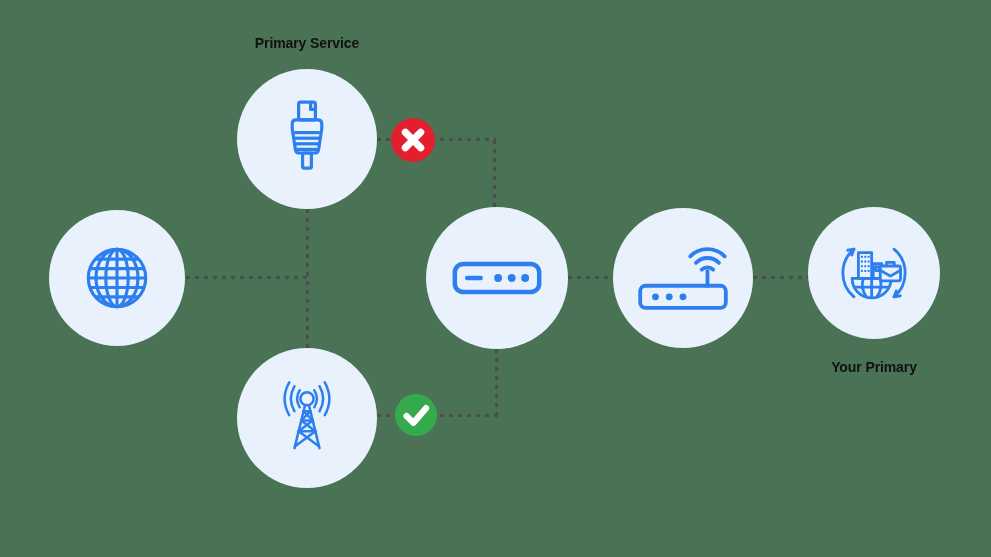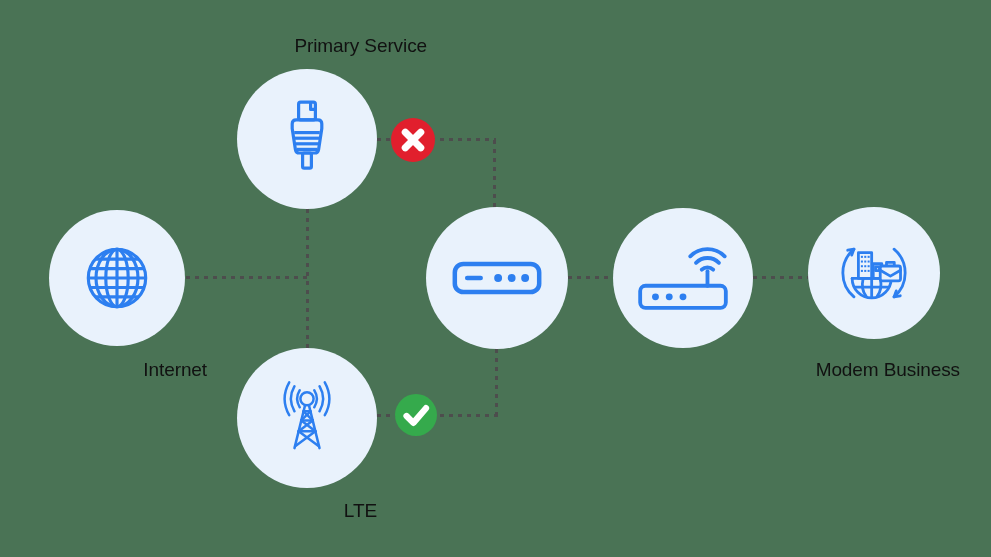--- a/index.html
+++ b/index.html
@@ -6,22 +6,22 @@
     --background:#4a7355; --node-fill:#e9f2fc; --icon-stroke:#2d7ff0;
     --connector:#4d4d4d; --label-text:#111111; --error-red:#e11f2d;
     --success-green:#35aa4c; --badge-glyph:#ffffff;
   }
   *{box-sizing:border-box;margin:0;padding:0}
   html,body{width:991px;height:557px;overflow:hidden}
   body{font-family:"Liberation Sans","DejaVu Sans",sans-serif;background:var(--background)}
   .canvas{position:relative;width:991px;height:557px;background:var(--background)}
   .node-circle{position:absolute;border-radius:50%;background:var(--node-fill);
     display:flex;align-items:center;justify-content:center;color:var(--icon-stroke)}
-  .label{position:absolute;color:var(--label-text);font-weight:400;font-size:19px;
-    line-height:1.18;text-align:right;letter-spacing:-0.1px}
+  .label{position:absolute;color:var(--label-text);font-weight:700;font-size:14px;
+    line-height:1.18;text-align:center;letter-spacing:-0.1px}
   .conn-h{position:absolute;height:3px;
     background:repeating-linear-gradient(90deg,var(--connector) 0 4px,transparent 4px 9px)}
   .conn-v{position:absolute;width:3px;
     background:repeating-linear-gradient(180deg,var(--connector) 0 4px,transparent 4px 9px)}
   .badge{position:absolute;border-radius:50%;display:flex;align-items:center;justify-content:center;z-index:5}
   .badge.error{background:var(--error-red)}
   .badge.success{background:var(--success-green)}
   svg{display:block}
 </style>
 </head>
@@ -46,21 +46,20 @@
         <ellipse cx="50" cy="50" rx="30" ry="41"></ellipse>
         <line x1="50" y1="9" x2="50" y2="91"></line>
         <line x1="19.5" y1="23" x2="80.5" y2="23"></line>
         <line x1="11.5" y1="36.5" x2="88.5" y2="36.5"></line>
         <line x1="9" y1="50" x2="91" y2="50"></line>
         <line x1="11.5" y1="63.5" x2="88.5" y2="63.5"></line>
         <line x1="19.5" y1="77" x2="80.5" y2="77"></line>
       </svg>
     </span>
   </div>
-  <div class="label" style="left:27px;top:359px;width:180px">Internet</div>
 
   <div class="label" style="left:187px;top:35px;width:240px">Primary Service</div>
   <div class="node-circle" style="left:237px;top:69px;width:140px;height:140px">
     <span>
       <svg viewBox="0 0 45 100" width="36" height="80" fill="none" stroke="currentColor" stroke-width="4" stroke-linejoin="round">
         <rect x="12" y="4" width="21" height="22" rx="2.5"></rect>
         <path d="M27 4 v9 h6"></path>
         <path d="M9 26 h27 q5 0 5 5 v6 l-4 26 q-0.7 4.5 -5 4.5 h-19 q-4.3 0 -5 -4.5 L4 37 v-6 q0 -5 5 -5 z"></path>
         <line x1="6.5" y1="42" x2="38.5" y2="42"></line>
         <line x1="7.5" y1="49" x2="37.5" y2="49"></line>
@@ -84,21 +83,20 @@
         <path d="M47 40 L31 105 M53 40 L69 105"></path>
         <path d="M44.8 49 H55.2"></path>
         <path d="M44.8 49 L58.7 63 M55.2 49 L41.3 63"></path>
         <path d="M41.3 63 H58.7"></path>
         <path d="M41.3 63 L62.7 79.5 M58.7 63 L37.3 79.5"></path>
         <path d="M37.3 79.5 H62.7"></path>
         <path d="M37.3 79.5 L68 102 M62.7 79.5 L32 102"></path>
       </svg>
     </span>
   </div>
-  <div class="label" style="left:237px;top:500px;width:140px">LTE</div>
 
   <div class="node-circle" style="left:426px;top:207px;width:142px;height:142px">
     <span>
       <svg viewBox="0 0 160 60" width="90" height="34" fill="none" stroke="currentColor" stroke-width="8">
         <rect x="5" y="5" width="150" height="50" rx="15"></rect>
         <line x1="27" y1="30" x2="51" y2="30" stroke-linecap="round"></line>
         <circle cx="82" cy="30" r="7" fill="currentColor" stroke="none"></circle>
         <circle cx="106" cy="30" r="7" fill="currentColor" stroke="none"></circle>
         <circle cx="130" cy="30" r="7" fill="currentColor" stroke="none"></circle>
       </svg>
@@ -149,21 +147,21 @@
             <rect x="41.8" y="46" width="2.6" height="2.6"></rect>
         </g>
         <rect x="49" y="38" width="11" height="19" style="fill:var(--node-fill)"></rect>
         <rect x="52" y="42" width="5" height="5"></rect>
         <path d="M66 41 v-4.5 h10 v4.5"></path>
         <rect x="58" y="41" width="26" height="19" rx="2.5" style="fill:var(--node-fill)"></rect>
         <path d="M58 46.5 L71 54 L84 46.5"></path>
       </svg>
     </span>
   </div>
-  <div class="label" style="left:788px;top:359px;width:172px">Modem Business</div>
+  <div class="label" style="left:788px;top:359px;width:172px">Your Primary</div>
 
   <div class="badge error" style="left:391px;top:118px;width:44px;height:44px">
     <span>
       <svg viewBox="0 0 40 40" width="44" height="44" stroke="var(--badge-glyph)" stroke-width="6.5" stroke-linecap="round">
         <line x1="13" y1="13" x2="27" y2="27"></line>
         <line x1="27" y1="13" x2="13" y2="27"></line>
       </svg>
     </span>
   </div>
   <div class="badge success" style="left:395px;top:394px;width:42px;height:42px">

